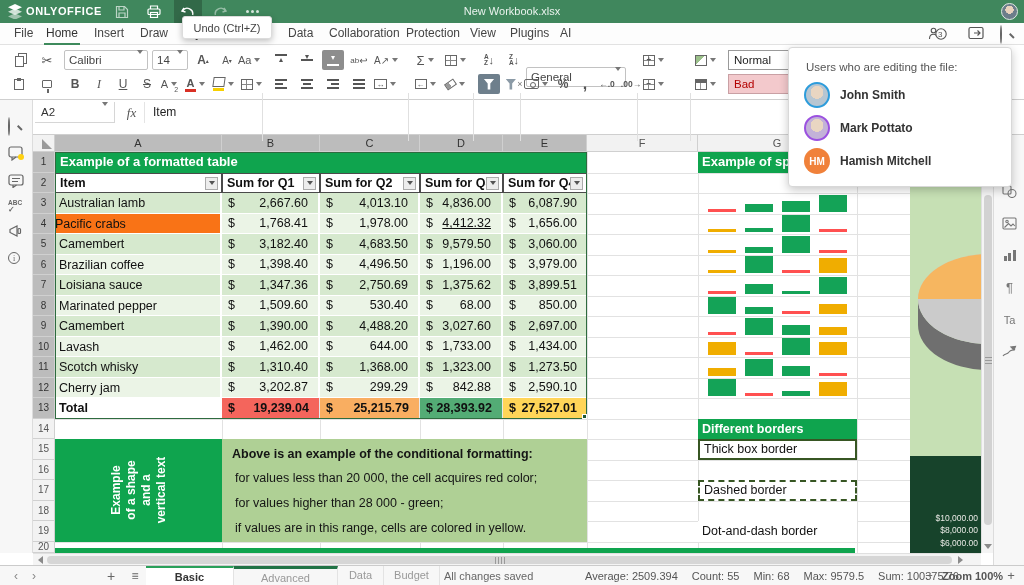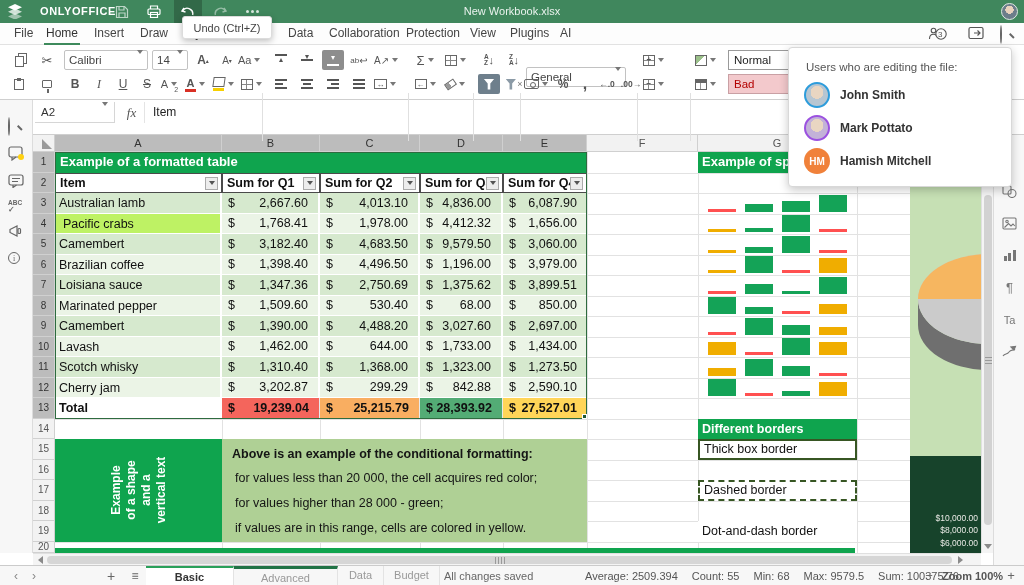--- a/index.html
+++ b/index.html
@@ -3,21 +3,21 @@
 <meta charset="utf-8">
 <style>
   *{margin:0;padding:0;box-sizing:border-box}
   html,body{width:1024px;height:585px;overflow:hidden}
   body{font-family:"Liberation Sans",sans-serif;background:#fff;position:relative}
   #app{position:relative;width:1024px;height:585px;background:#fff;overflow:hidden}
   .abs{position:absolute}
   
   #titlebar{position:absolute;left:0;top:0;width:1024px;height:23px;background:#40875D;color:#fff;z-index:4}
   #titlebar .tb-btn{position:absolute;top:0;height:23px;width:28px;display:flex;align-items:center;justify-content:center}
-  #app-name{position:absolute;left:40px;top:5px;font-size:11px;font-weight:bold;letter-spacing:.6px;color:#fff}
+  #app-name{position:absolute;left:26px;top:5px;font-size:11px;font-weight:bold;letter-spacing:.6px;color:#fff}
   #doc-title{position:absolute;left:0;top:0;width:1024px;height:23px;text-align:center;line-height:23px;font-size:11px;color:#eaf3ee;pointer-events:none}
   #tb-avatar{position:absolute;right:6px;top:3px;width:17px;height:17px;border-radius:50%;background:radial-gradient(circle at 50% 38%,#e8d2bd 0 34%,#6c7d8a 35% 100%);border:1px solid #dfe9e3}
   .dots3{display:flex;gap:2px}.dots3 i{width:3px;height:3px;border-radius:50%;background:#d7e6dd}
   
   #menubar{position:absolute;left:0;top:23px;width:1024px;height:22px;background:#fdfdfd;border-bottom:1px solid #e2e2e2;z-index:3}
   .mtab{position:absolute;top:0;height:22px;line-height:21px;font-size:12px;color:#444;padding:0 2px}
   .mtab.active{border-bottom:2px solid #3E8A5C;color:#333}
   .mico{position:absolute;top:3px;width:18px;height:16px;color:#555}
   
   #ribbon{position:absolute;left:0;top:45px;width:1024px;height:55px;background:#fff;border-bottom:1px solid #cfcfcf;z-index:2}
@@ -439,32 +439,32 @@
         <div style="position: static;">4,013.10</div>
       </div>
       <div style="left: 420px; top: 193px; width: 83px; height: 20.5px; background: rgb(214, 233, 206); font-size: 12.5px; color: rgb(17, 17, 17); display: flex; align-items: center; justify-content: space-between; padding: 0px 10px 0px 6px; border-right: 2px solid rgb(255, 255, 255); border-bottom: 1px solid rgb(255, 255, 255); position: absolute;">
         <div style="position: static;">$</div>
         <div style="position: static;">4,836.00</div>
       </div>
       <div style="left: 503px; top: 193px; width: 84px; height: 20.5px; background: rgb(214, 233, 206); font-size: 12.5px; color: rgb(17, 17, 17); display: flex; align-items: center; justify-content: space-between; padding: 0px 10px 0px 6px; border-right: none; border-bottom: 1px solid rgb(255, 255, 255); position: absolute;">
         <div style="position: static;">$</div>
         <div style="position: static;">6,087.90</div>
       </div>
-      <div style="left: 55px; top: 213.5px; width: 167px; height: 20.5px; background: #bef264; font-size: 12.5px; color: rgb(17, 17, 17); line-height: 20.5px; padding-left: 8px; border-right: 2px solid rgb(255, 255, 255); border-bottom: 1px solid rgb(255, 255, 255); position: absolute;">Pacific crabs</div>
+      <div style="left: 55px; top: 213.5px; width: 167px; height: 20.5px; background: #f97316; font-size: 12.5px; color: rgb(17, 17, 17); line-height: 20.5px; padding-left: 0; border-right: 2px solid rgb(255, 255, 255); border-bottom: 1px solid rgb(255, 255, 255); position: absolute;">Pacific crabs</div>
       <div style="left: 222px; top: 213.5px; width: 98px; height: 20.5px; background: rgb(235, 244, 230); font-size: 12.5px; color: rgb(17, 17, 17); display: flex; align-items: center; justify-content: space-between; padding: 0px 10px 0px 6px; border-right: 2px solid rgb(255, 255, 255); border-bottom: 1px solid rgb(255, 255, 255); position: absolute;">
         <div style="position: static;">$</div>
         <div style="position: static;">1,768.41</div>
       </div>
       <div style="left: 320px; top: 213.5px; width: 100px; height: 20.5px; background: rgb(235, 244, 230); font-size: 12.5px; color: rgb(17, 17, 17); display: flex; align-items: center; justify-content: space-between; padding: 0px 10px 0px 6px; border-right: 2px solid rgb(255, 255, 255); border-bottom: 1px solid rgb(255, 255, 255); position: absolute;">
         <div style="position: static;">$</div>
         <div style="position: static;">1,978.00</div>
       </div>
       <div style="left: 420px; top: 213.5px; width: 83px; height: 20.5px; background: rgb(235, 244, 230); font-size: 12.5px; color: rgb(17, 17, 17); display: flex; align-items: center; justify-content: space-between; padding: 0px 10px 0px 6px; border-right: 2px solid rgb(255, 255, 255); border-bottom: 1px solid rgb(255, 255, 255); position: absolute;">
         <div style="position: static;">$</div>
-        <div style="position: static;">4,412.32</div>
+        <div style="position: static; text-decoration: underline;">4,412.32</div>
       </div>
       <div style="left: 503px; top: 213.5px; width: 84px; height: 20.5px; background: rgb(235, 244, 230); font-size: 12.5px; color: rgb(17, 17, 17); display: flex; align-items: center; justify-content: space-between; padding: 0px 10px 0px 6px; border-right: none; border-bottom: 1px solid rgb(255, 255, 255); position: absolute;">
         <div style="position: static;">$</div>
         <div style="position: static;">1,656.00</div>
       </div>
       <div style="left: 55px; top: 234px; width: 167px; height: 20.5px; background: rgb(214, 233, 206); font-size: 12.5px; color: rgb(17, 17, 17); line-height: 20.5px; padding-left: 4px; border-right: 2px solid rgb(255, 255, 255); border-bottom: 1px solid rgb(255, 255, 255); position: absolute;">Camembert</div>
       <div style="left: 222px; top: 234px; width: 98px; height: 20.5px; background: rgb(214, 233, 206); font-size: 12.5px; color: rgb(17, 17, 17); display: flex; align-items: center; justify-content: space-between; padding: 0px 10px 0px 6px; border-right: 2px solid rgb(255, 255, 255); border-bottom: 1px solid rgb(255, 255, 255); position: absolute;">
         <div style="position: static;">$</div>
         <div style="position: static;">3,182.40</div>
       </div>

